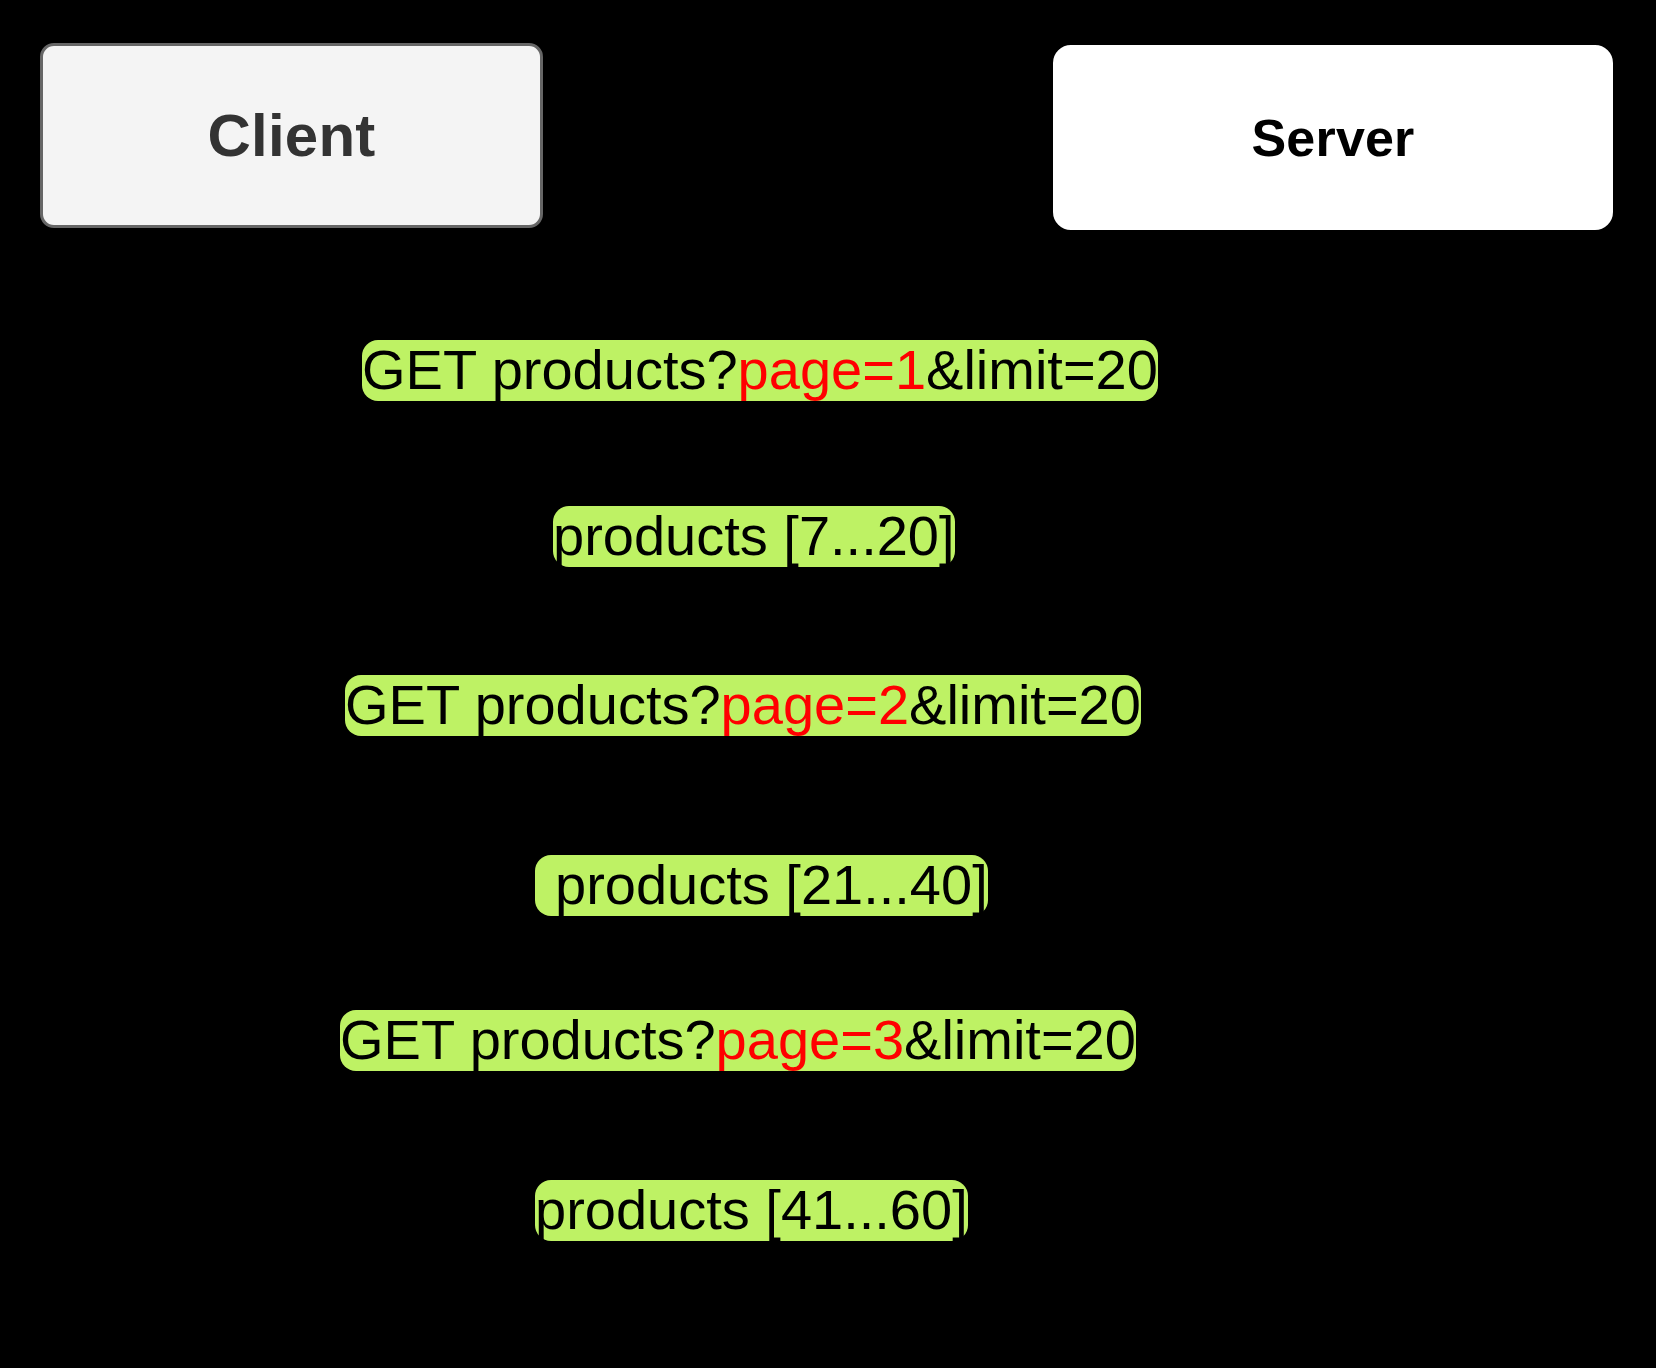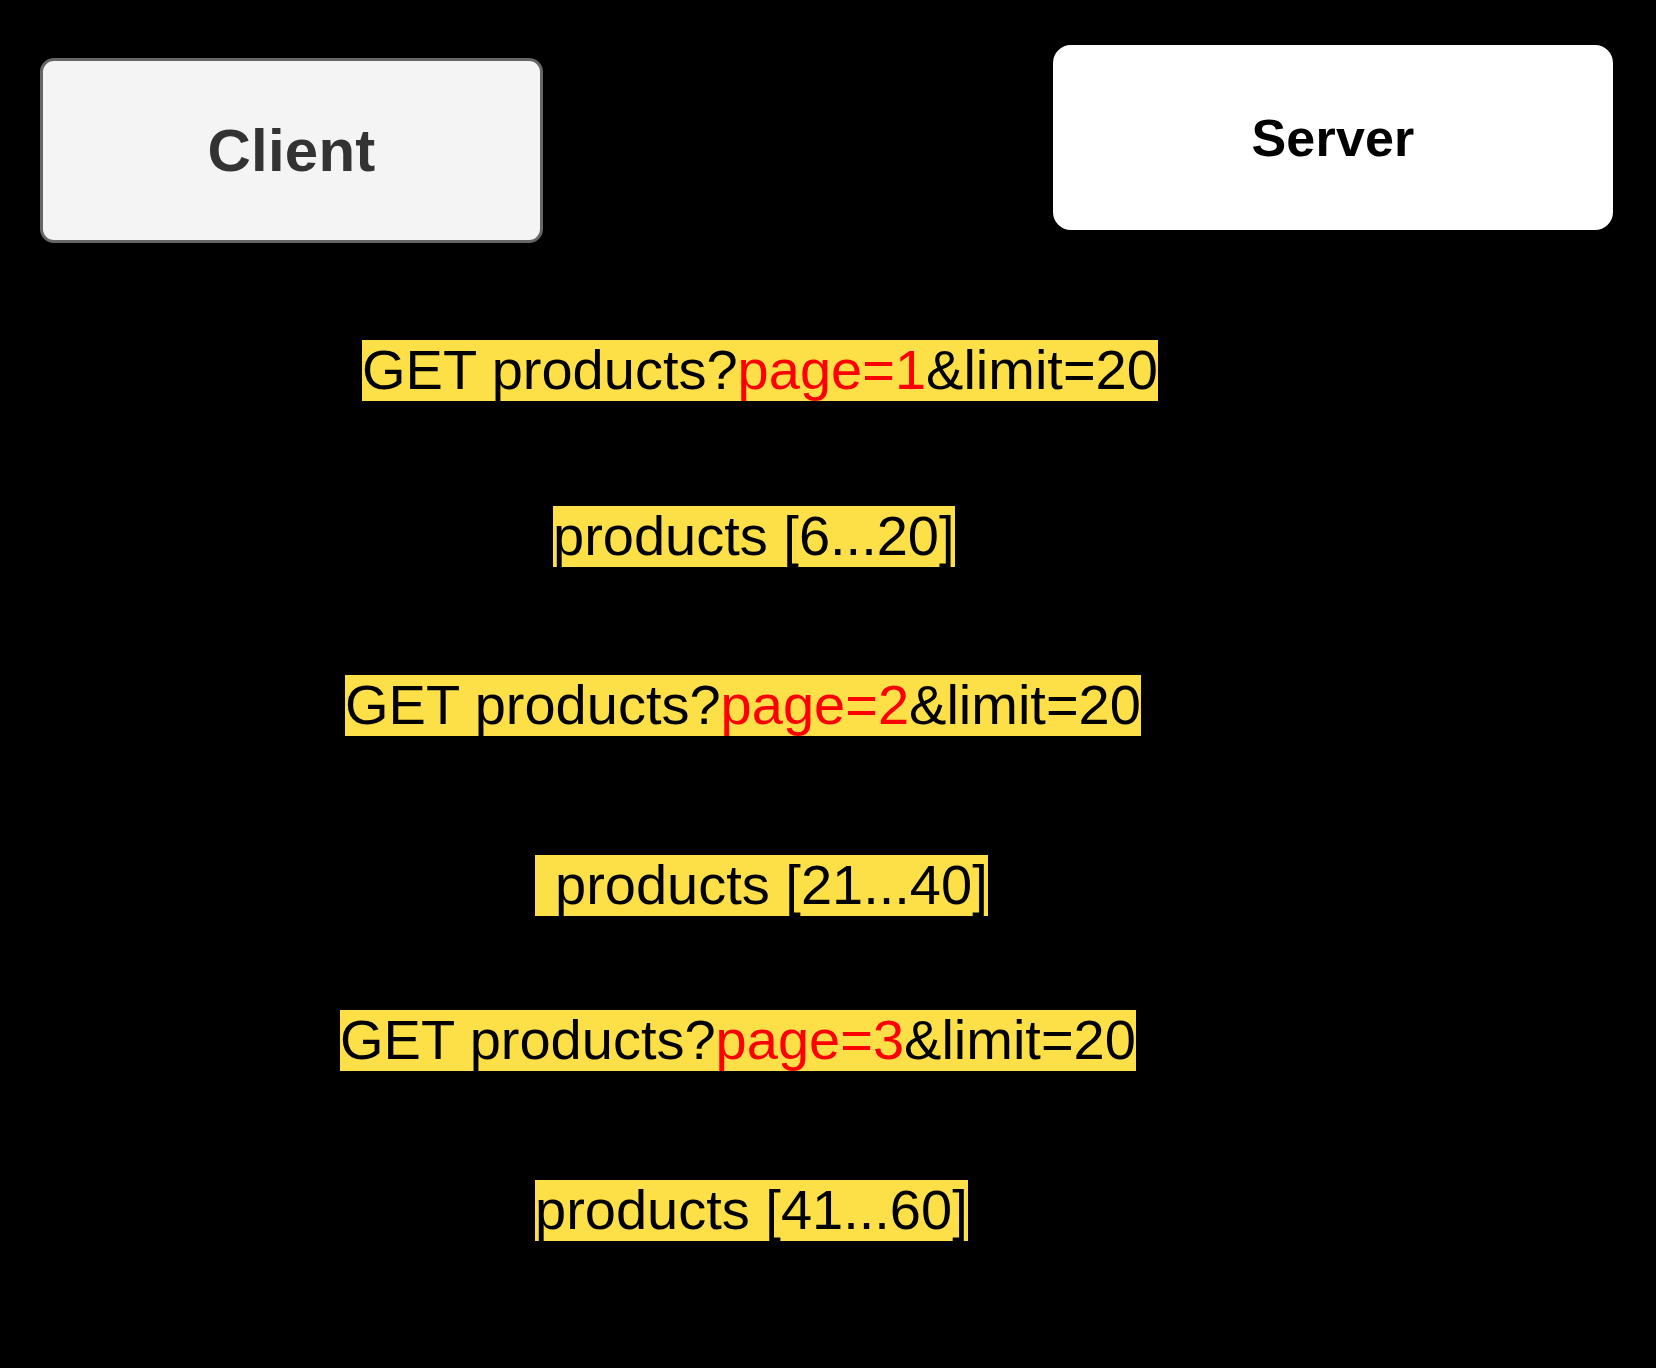--- a/index.html
+++ b/index.html
@@ -26,21 +26,21 @@
     align-items: center;
     justify-content: center;
     text-align: center;
     font-weight: bold;
     line-height: 1;
     letter-spacing: 0.2px;
   }
 
   .participant-client {
     left: 40px;
-    top: 58px;
+    top: 43px;
     width: 503px;
     height: 185px;
     background: #f4f4f4;
     border: 3px solid #666666;
     border-radius: 14px;
     color: #333333;
     font-size: 60px;
   }
 
   .participant-server {
@@ -62,27 +62,28 @@
     background: #000000;
     top: 228px;
     height: 1140px;
   }
   .lifeline-client { left: 290px; }
   .lifeline-server { left: 1331px; }
 
   
   .msg-label {
     position: absolute;
-    background: #fde047;
+    background: #bef264;
     color: #000000;
     font-size: 56px;
     line-height: 1.04;
     white-space: nowrap;
     padding: 1px 0 2px 0;
     box-sizing: border-box;
+    border-radius: 16px;
   }
 
   .msg-label .hl {
     color: #ff0000;
   }
 
   
   .m1 { left: 362px; top: 340px; }
   .m2 { left: 553px; top: 506px; }
   .m3 { left: 345px; top: 675px; }
@@ -101,21 +102,21 @@
   <div class="participant participant-client">
     <span>Client</span>
   </div>
 
   <div class="participant participant-server">
     <span>Server</span>
   </div>
 
   <div class="msg-label m1"><span>GET products?</span><span class="hl">page=1</span><span>&amp;limit=20</span></div>
 
-  <div class="msg-label m2"><span>products [6...20]</span><span class="hl"></span><span></span></div>
+  <div class="msg-label m2"><span>products [7...20]</span><span class="hl"></span><span></span></div>
 
   <div class="msg-label m3"><span>GET products?</span><span class="hl">page=2</span><span>&amp;limit=20</span></div>
 
   <div class="msg-label m4"><span>products [21...40]</span><span class="hl"></span><span></span></div>
 
   <div class="msg-label m5"><span>GET products?</span><span class="hl">page=3</span><span>&amp;limit=20</span></div>
 
   <div class="msg-label m6"><span>products [41...60]</span><span class="hl"></span><span></span></div>
 
 </div>

